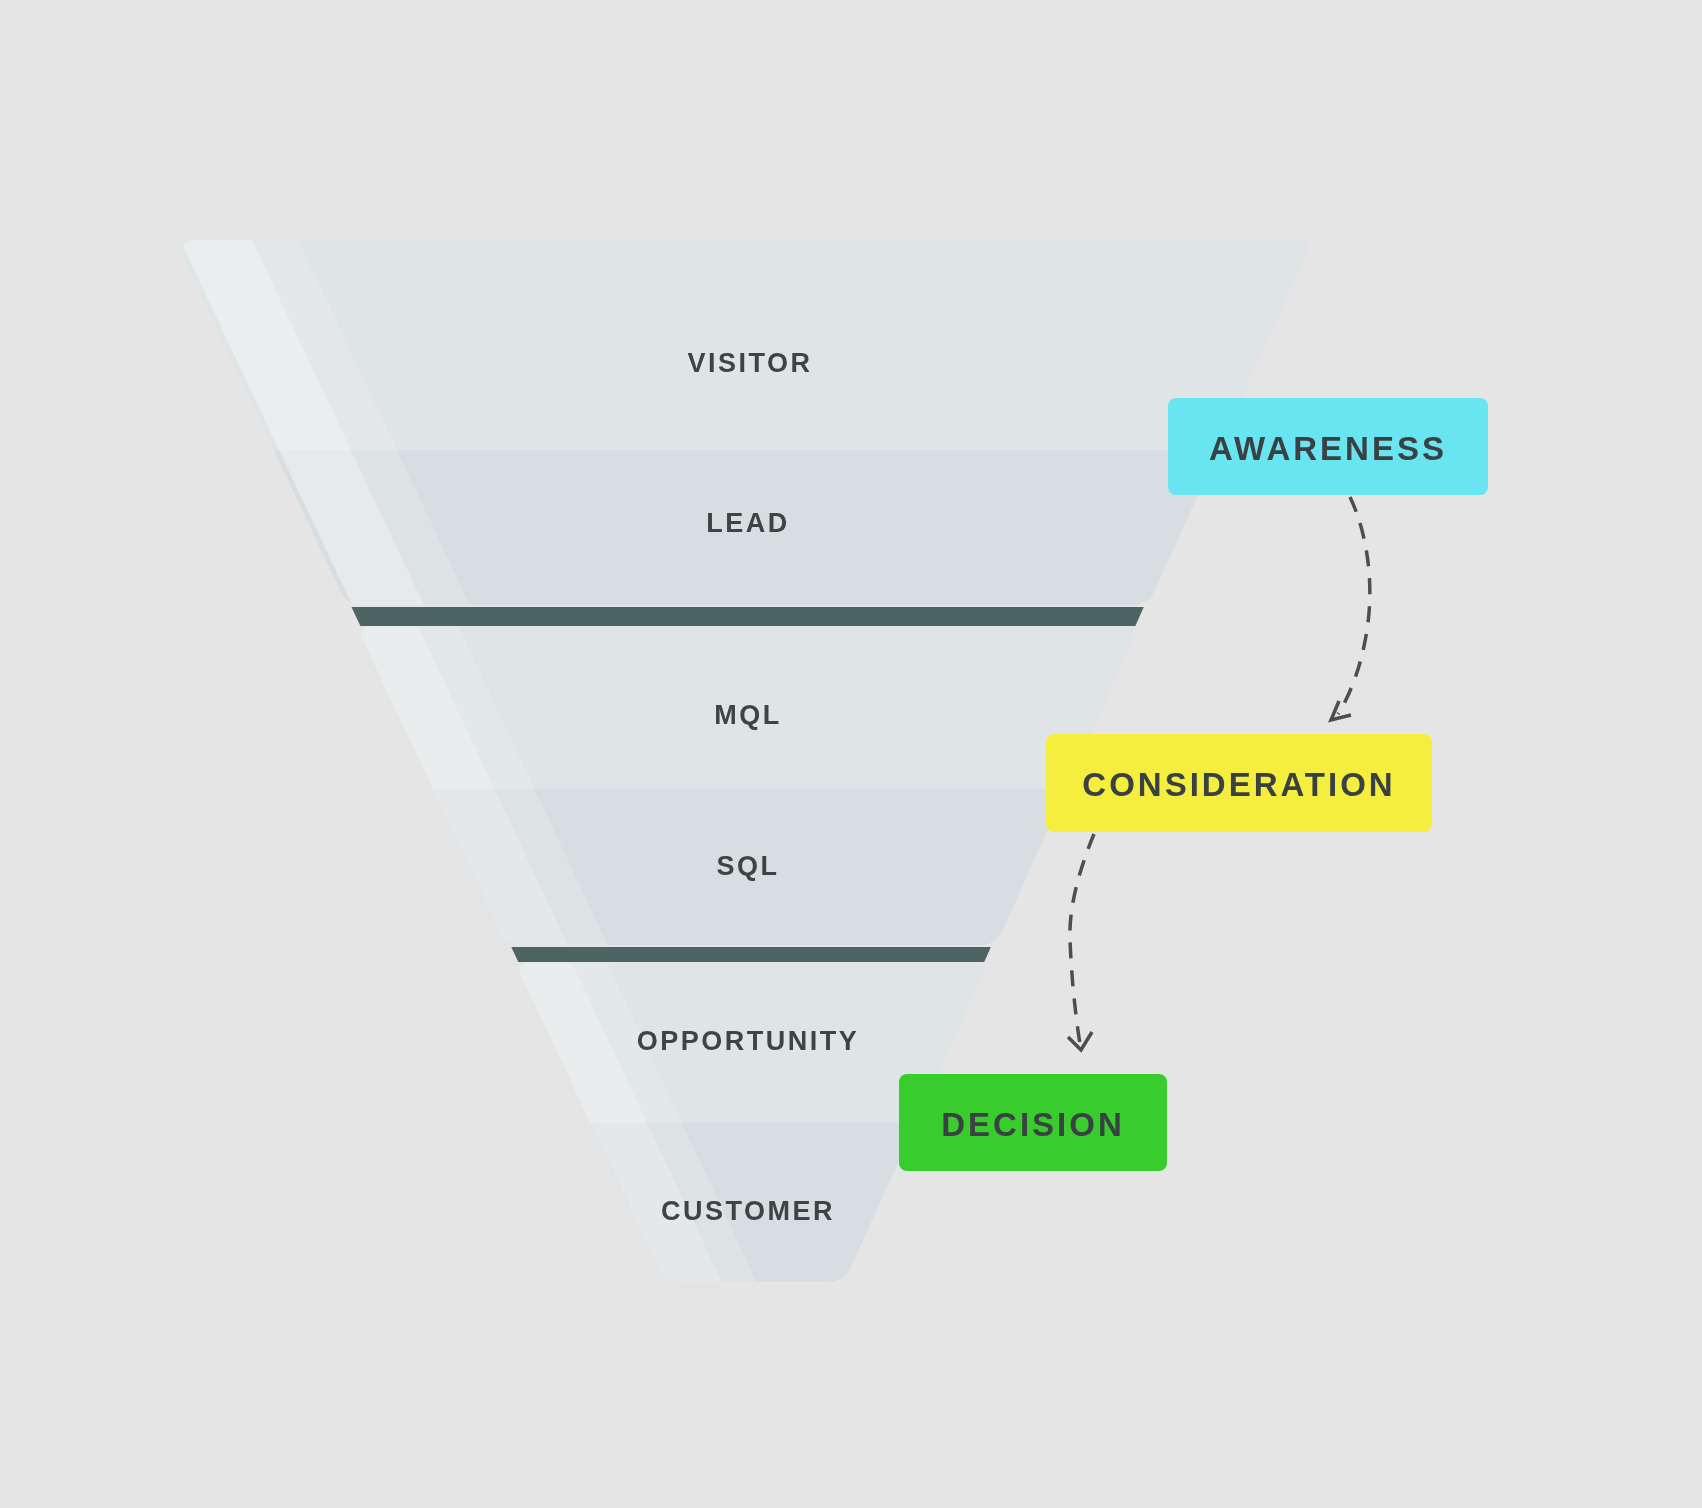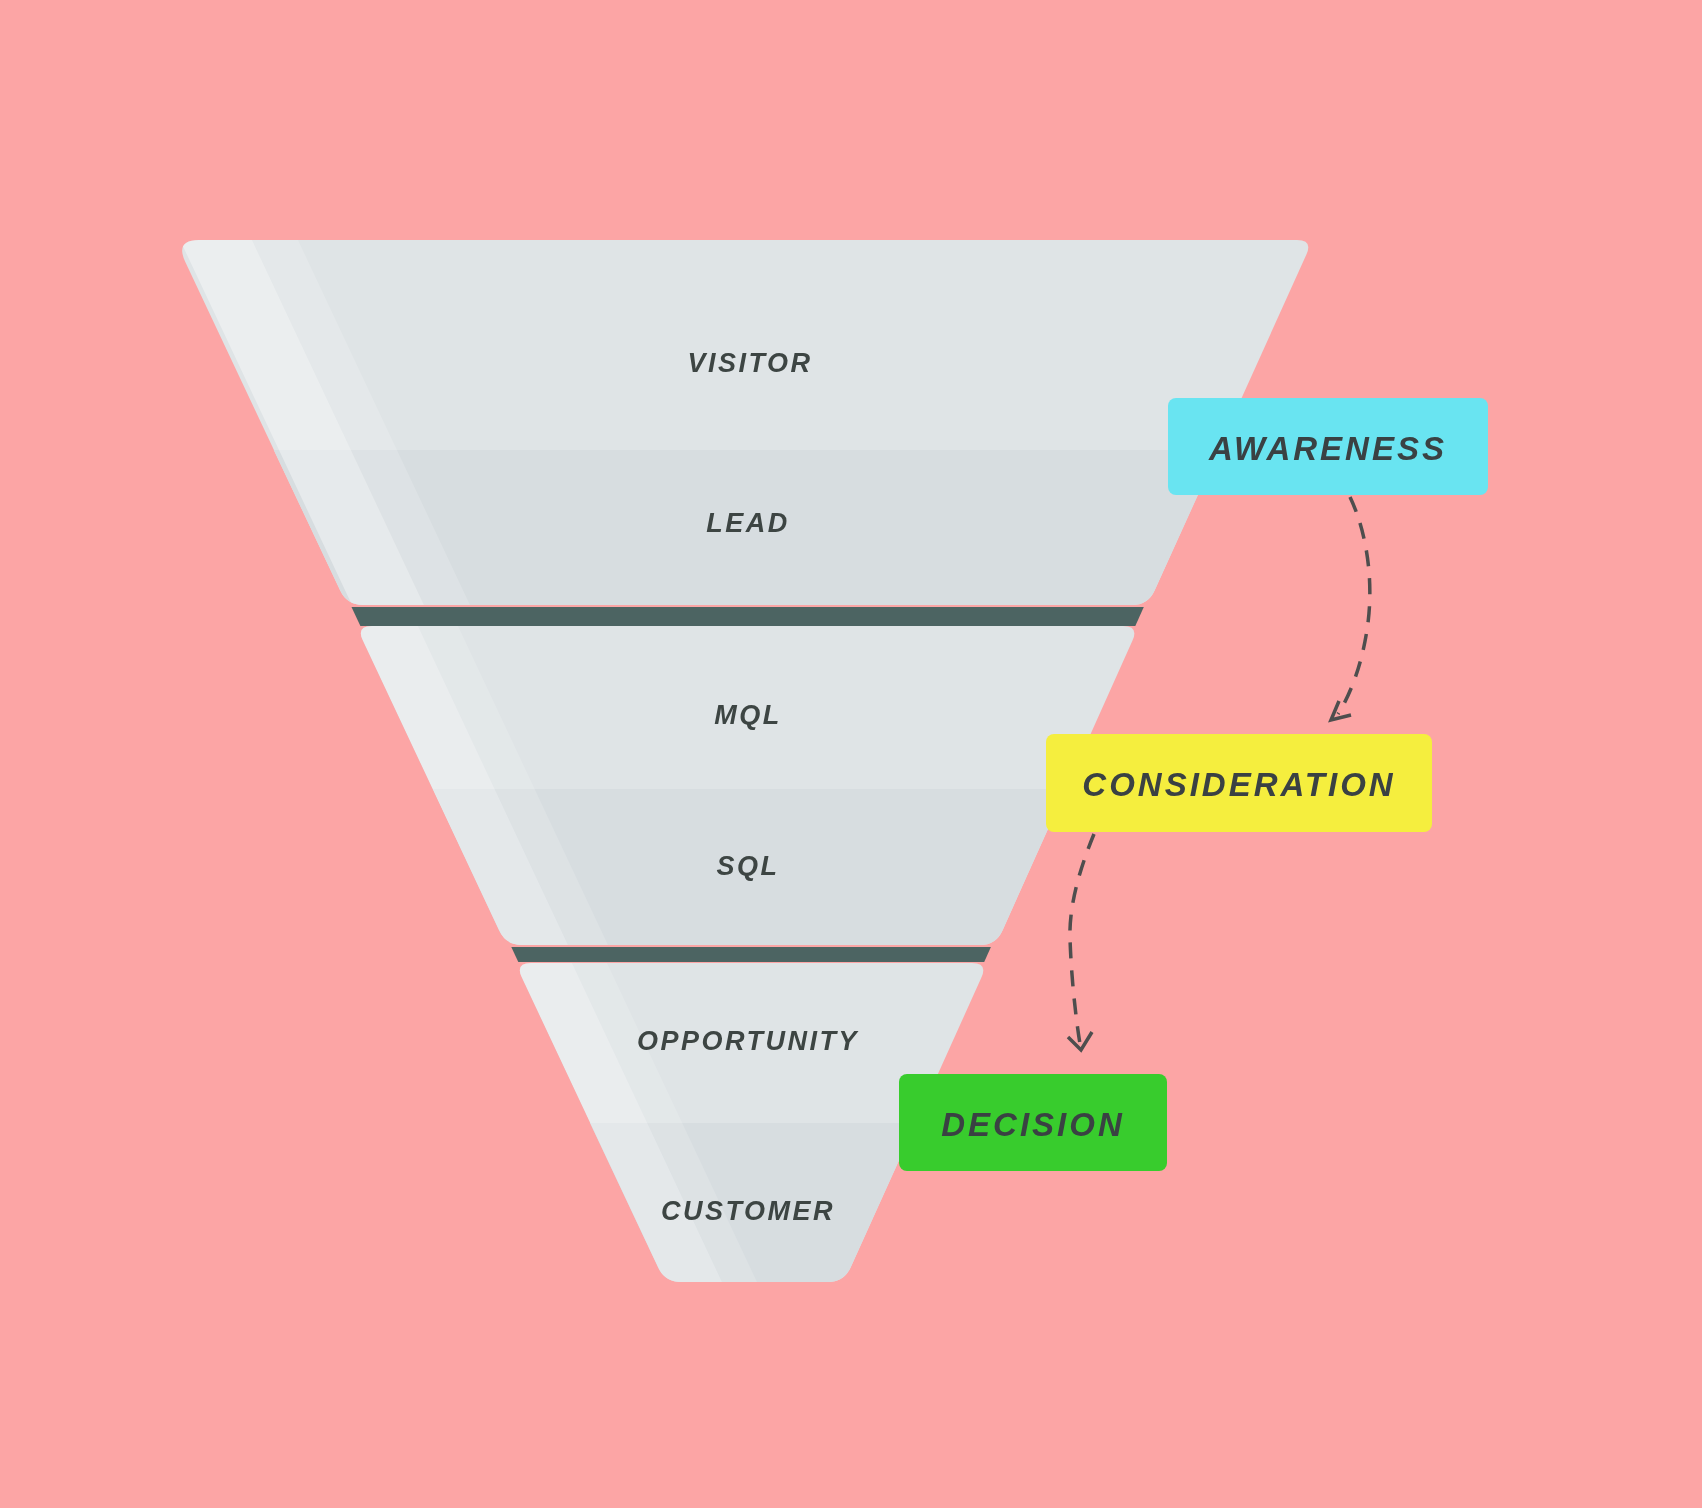--- a/index.html
+++ b/index.html
@@ -4,23 +4,22 @@
 <style>
   html, body {
     margin: 0;
     padding: 0;
     background: #000000;
   }
   .stage-wrap {
     width: 1702px;
     height: 1508px;
     position: relative;
-    background: #fca5a5;
+    background: #e5e5e5;
     overflow: hidden;
-    font-style: italic;
   }
   svg { display: block; }
   .stage-label {
     font-family: "Liberation Sans", sans-serif;
     font-weight: bold;
     font-size: 27px;
     letter-spacing: 2.5px;
   }
   .phase-label {
     font-family: "Liberation Sans", sans-serif;

